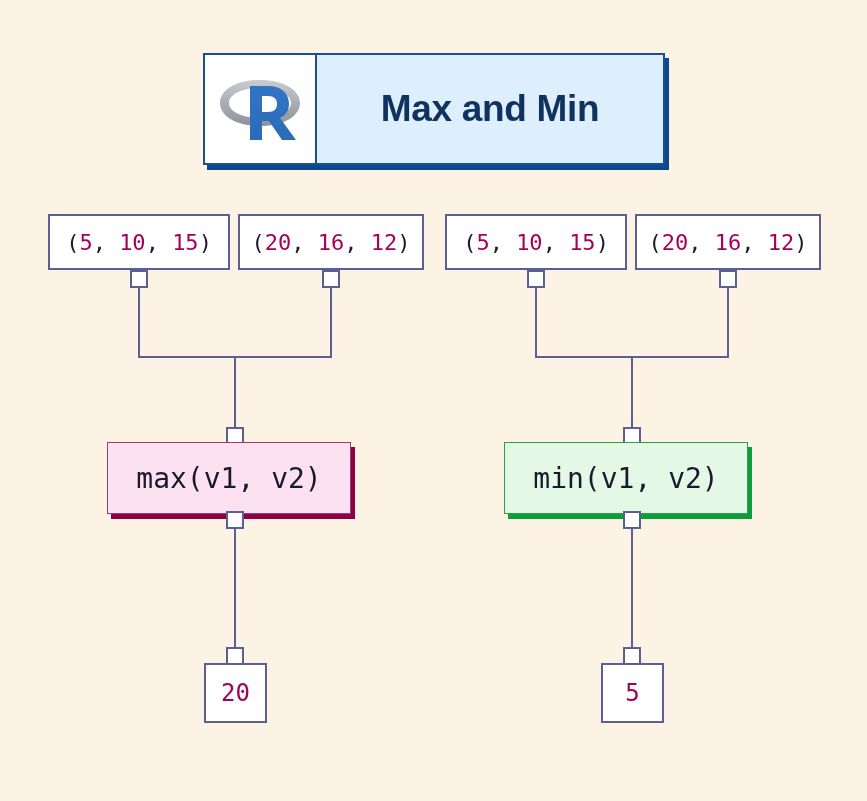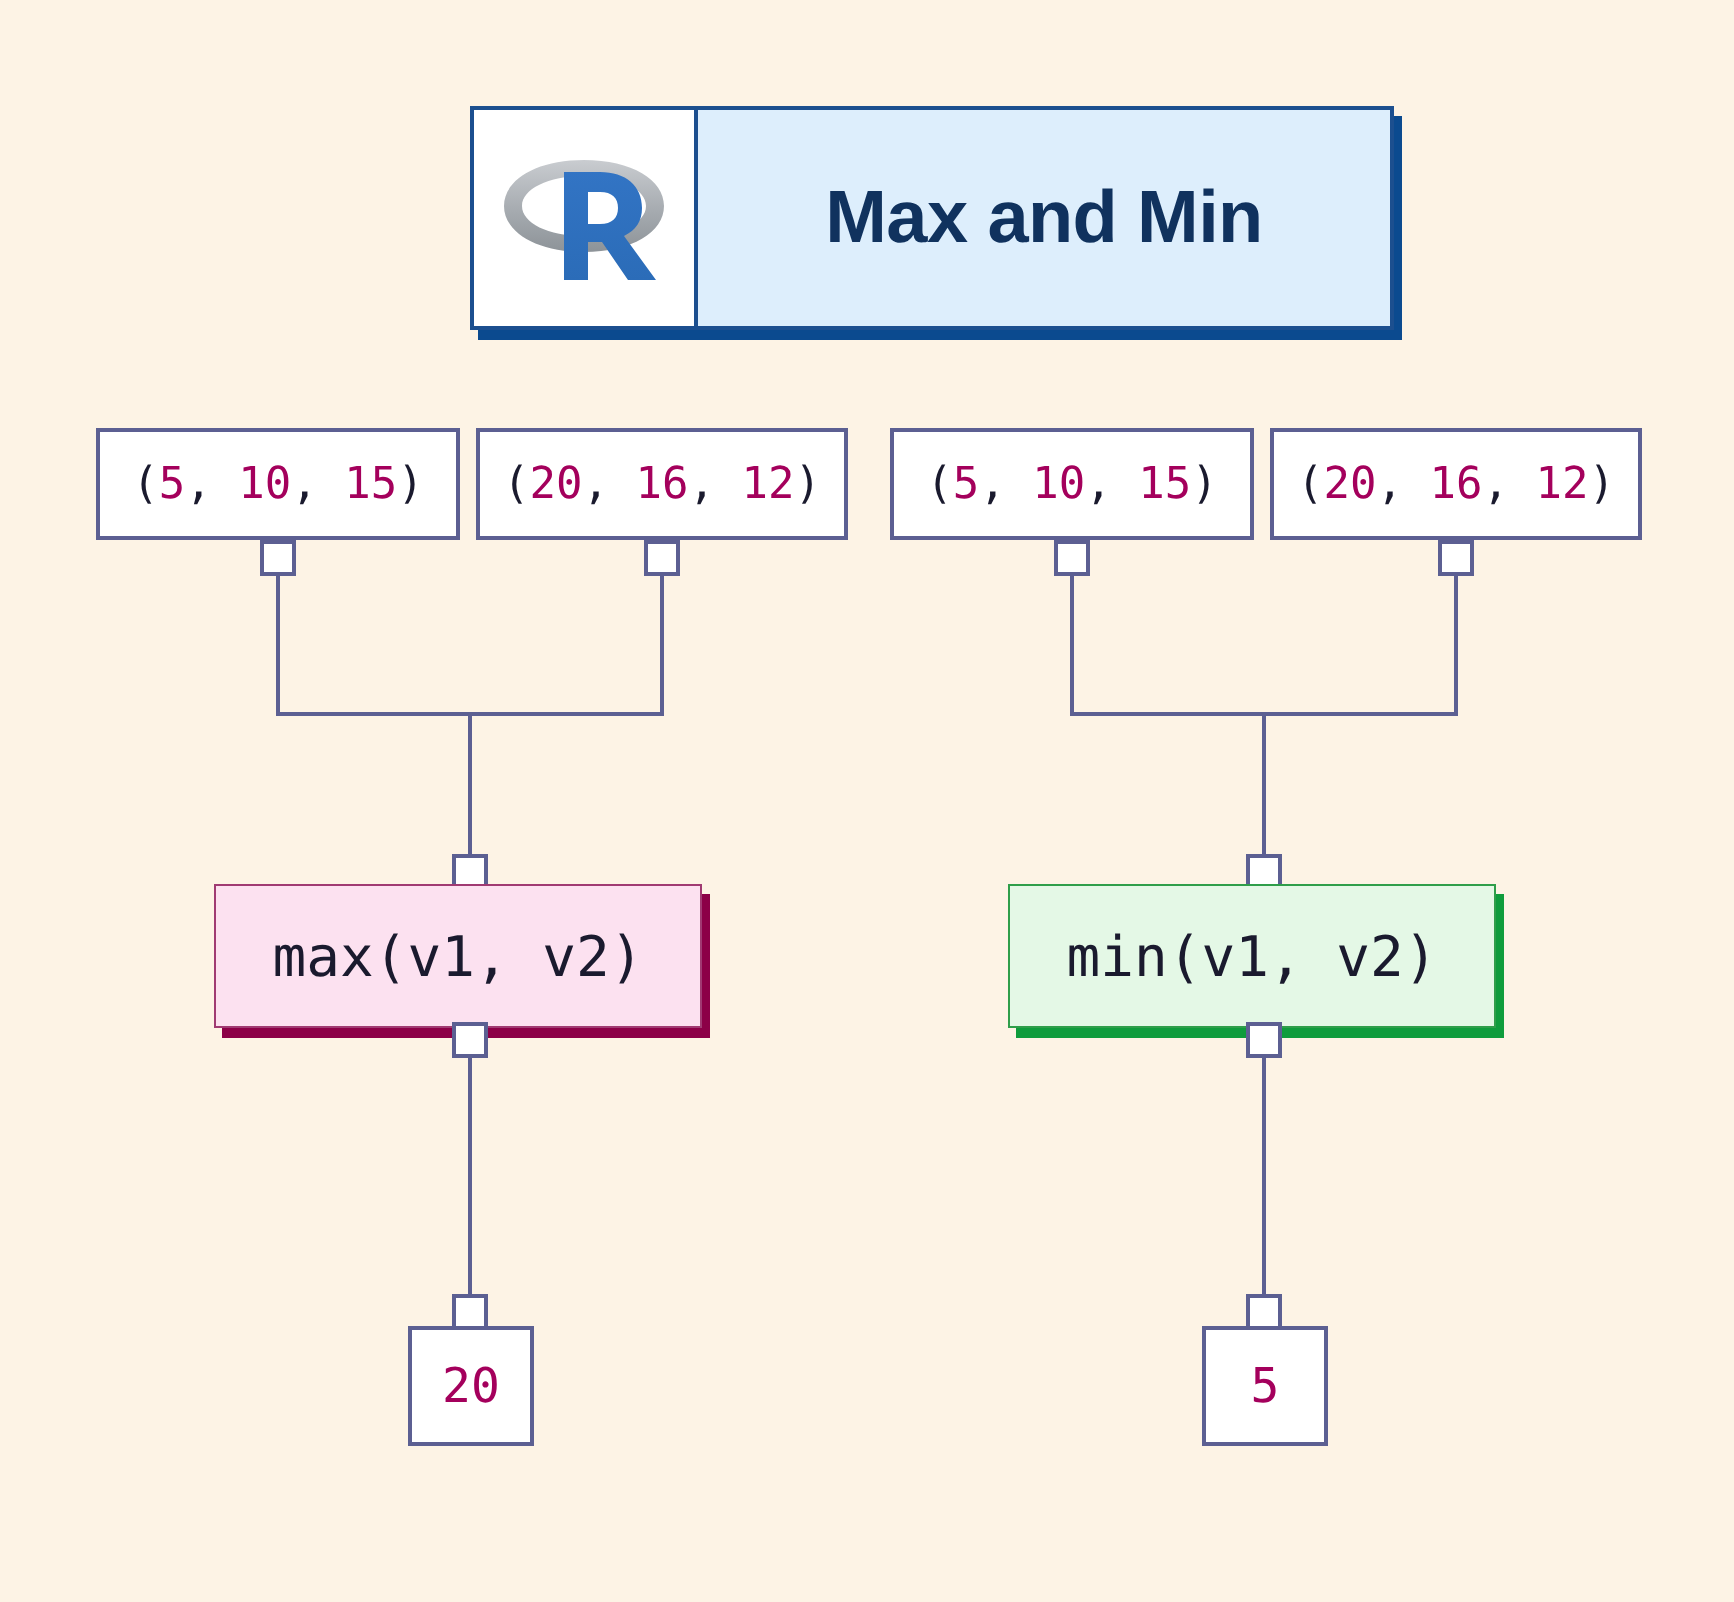--- a/index.html
+++ b/index.html
@@ -19,21 +19,20 @@
     height: 801px;
   }
 
   
   .header-wrap {
     position: absolute;
     left: 203px;
     top: 53px;
     width: 462px;
     height: 141px;
-    margin-left: 32px;
   }
   .header-shadow {
     position: absolute;
     left: 4px;
     top: 5px;
     width: 462px;
     height: 112px;
     background: #0b4a8f;
   }
   .header-box {

